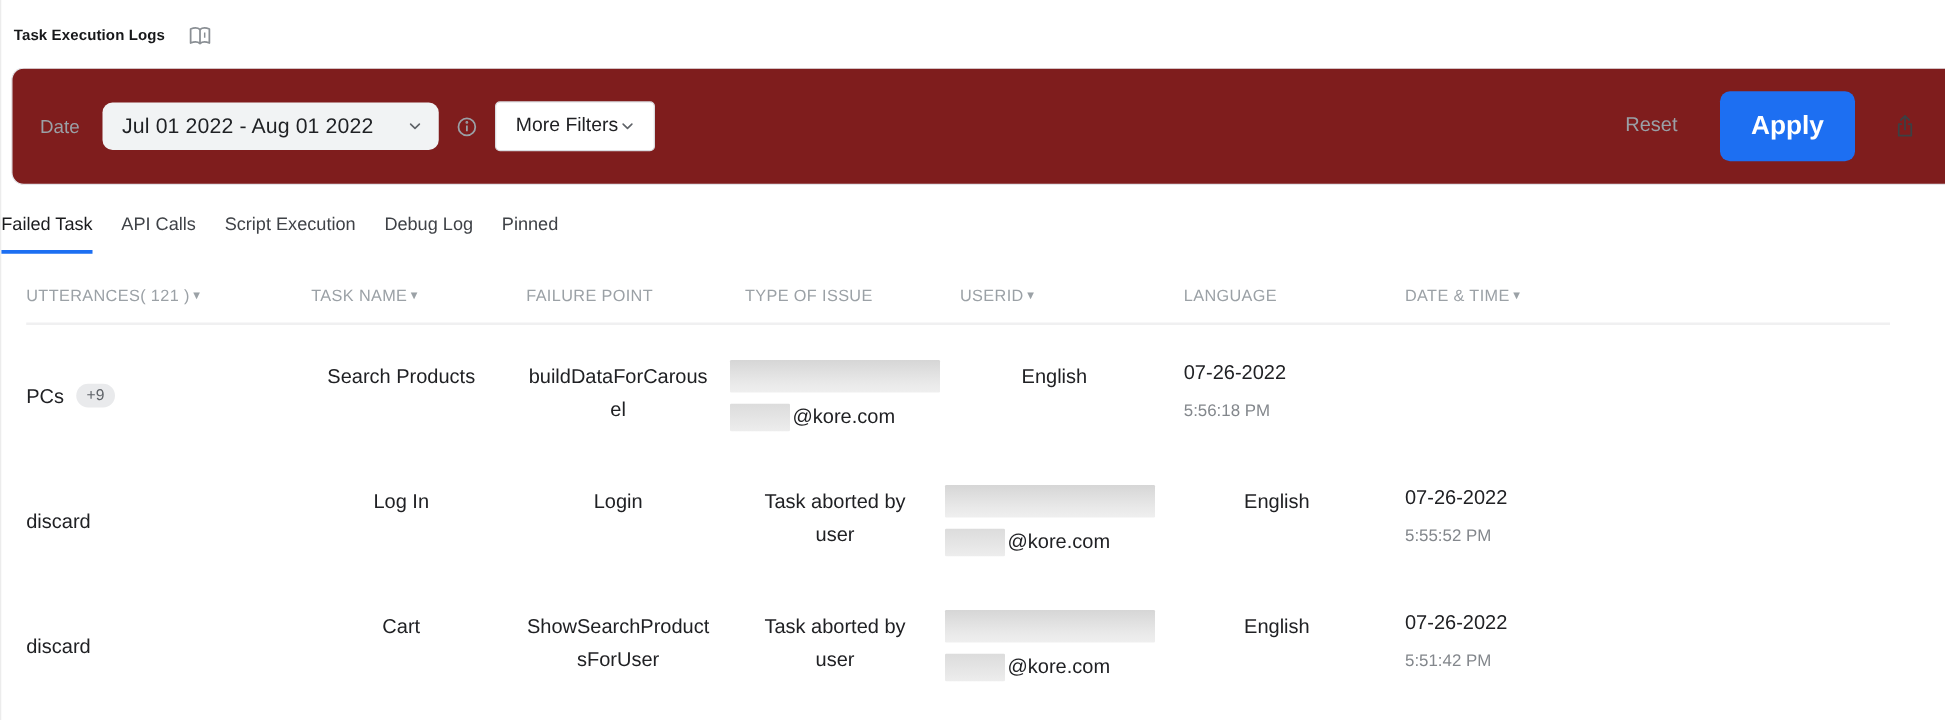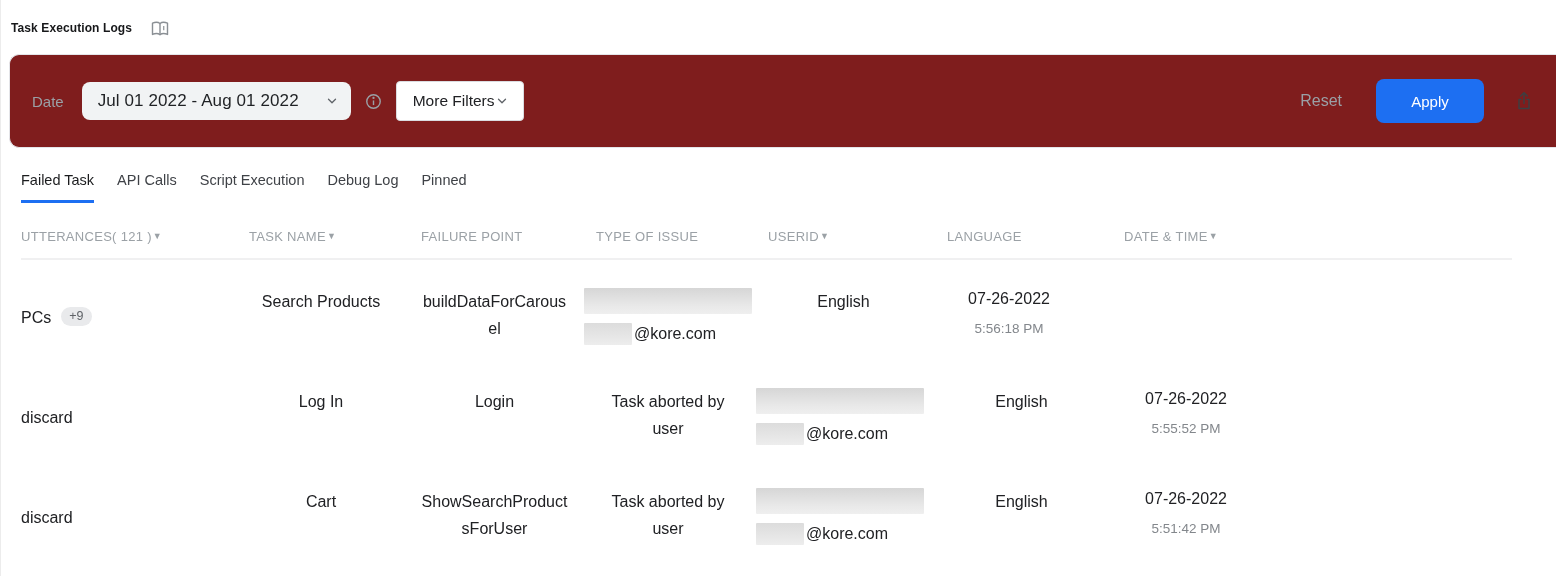--- a/index.html
+++ b/index.html
@@ -27,26 +27,26 @@
   .chev{color:#5f6368;display:inline-flex;}
   .info-icon{margin:0 14px;display:inline-flex;color:#9aa0a6;cursor:pointer;}
   .more-filters{
     display:flex;align-items:center;border:1px solid #dadce0;border-radius:4px;
     height:38px;padding:0 14px 0 16px;background:#fff;cursor:pointer;
   }
   .more-filters .label{font-size:15.5px;color:#202124;}
   .spacer{flex:1;}
   .reset-btn{color:#9aa0a6;font-size:16px;background:none;border:none;cursor:pointer;margin-right:28px;font-family:inherit;}
   .apply-btn{
-    width:108px;height:44px;border:none;border-radius:8px;background:var(--accent,#1d6ff2);
-    color:#fff;font-size:15px;font-weight:400;cursor:pointer;font-family:inherit;
+    width:108px;height:56px;border:none;border-radius:8px;background:var(--accent,#1d6ff2);
+    color:#fff;font-size:21px;font-weight:700;cursor:pointer;font-family:inherit;
   }
   .export-btn{background:none;border:none;cursor:pointer;margin:0 4px 0 30px;display:inline-flex;color:#3c4043;padding:0;}
   
-  .tabs{display:flex;gap:23px;margin-top:20px;padding-left:20px;text-align:center;}
+  .tabs{display:flex;gap:23px;margin-top:20px;text-align:center;}
   .tab{
     font-size:14.5px;color:#3f4247;padding:4px 0 12px 0;cursor:pointer;
     border-bottom:3px solid transparent;white-space:nowrap;
   }
   .tab.active{color:#1b1c1e;border-bottom-color:var(--accent,#1d6ff2);}
   
   .grid{display:grid;grid-template-columns:228px 172px 175px 172px 179px 177px 150px;}
   .thead{padding:26px 0 14px 20px;}
   .th{display:flex;align-items:center;gap:1px;font-size:13px;font-weight:500;
       color:#9ba1a6;letter-spacing:.3px;cursor:pointer;white-space:nowrap;}
@@ -64,21 +64,21 @@
   .redact-block{
     width:168px;height:26px;border-radius:1px;margin-left:-12px;
     background:linear-gradient(180deg,#d6d6d6 0%,#e9e9e9 70%,#efefef 100%);
   }
   .userid-line2{display:flex;align-items:center;margin-top:6px;}
   .redact-small{
     width:48px;height:22px;margin-left:-12px;margin-right:2px;border-radius:1px;
     background:linear-gradient(180deg,#dcdcdc 0%,#ededed 100%);
   }
   .userid-domain{font-size:16px;color:#202124;}
-  .td-datetime{width:124px;text-align:center;padding-right:0;}
+  .td-datetime{width:124px;text-align:left;padding-right:0;}
   .dt-date{font-size:16px;color:#202124;line-height:22px;}
   .dt-time{font-size:13.5px;color:#83878c;margin-top:5px;}
 </style>
 </head>
 <body>
 
 <div class="page-header">
   <div class="page-title">Task Execution Logs</div>
   <span class="book-icon">
     <svg width="20" height="18" viewBox="0 0 24 20" fill="none" stroke="currentColor" stroke-width="1.7" stroke-linejoin="round">

